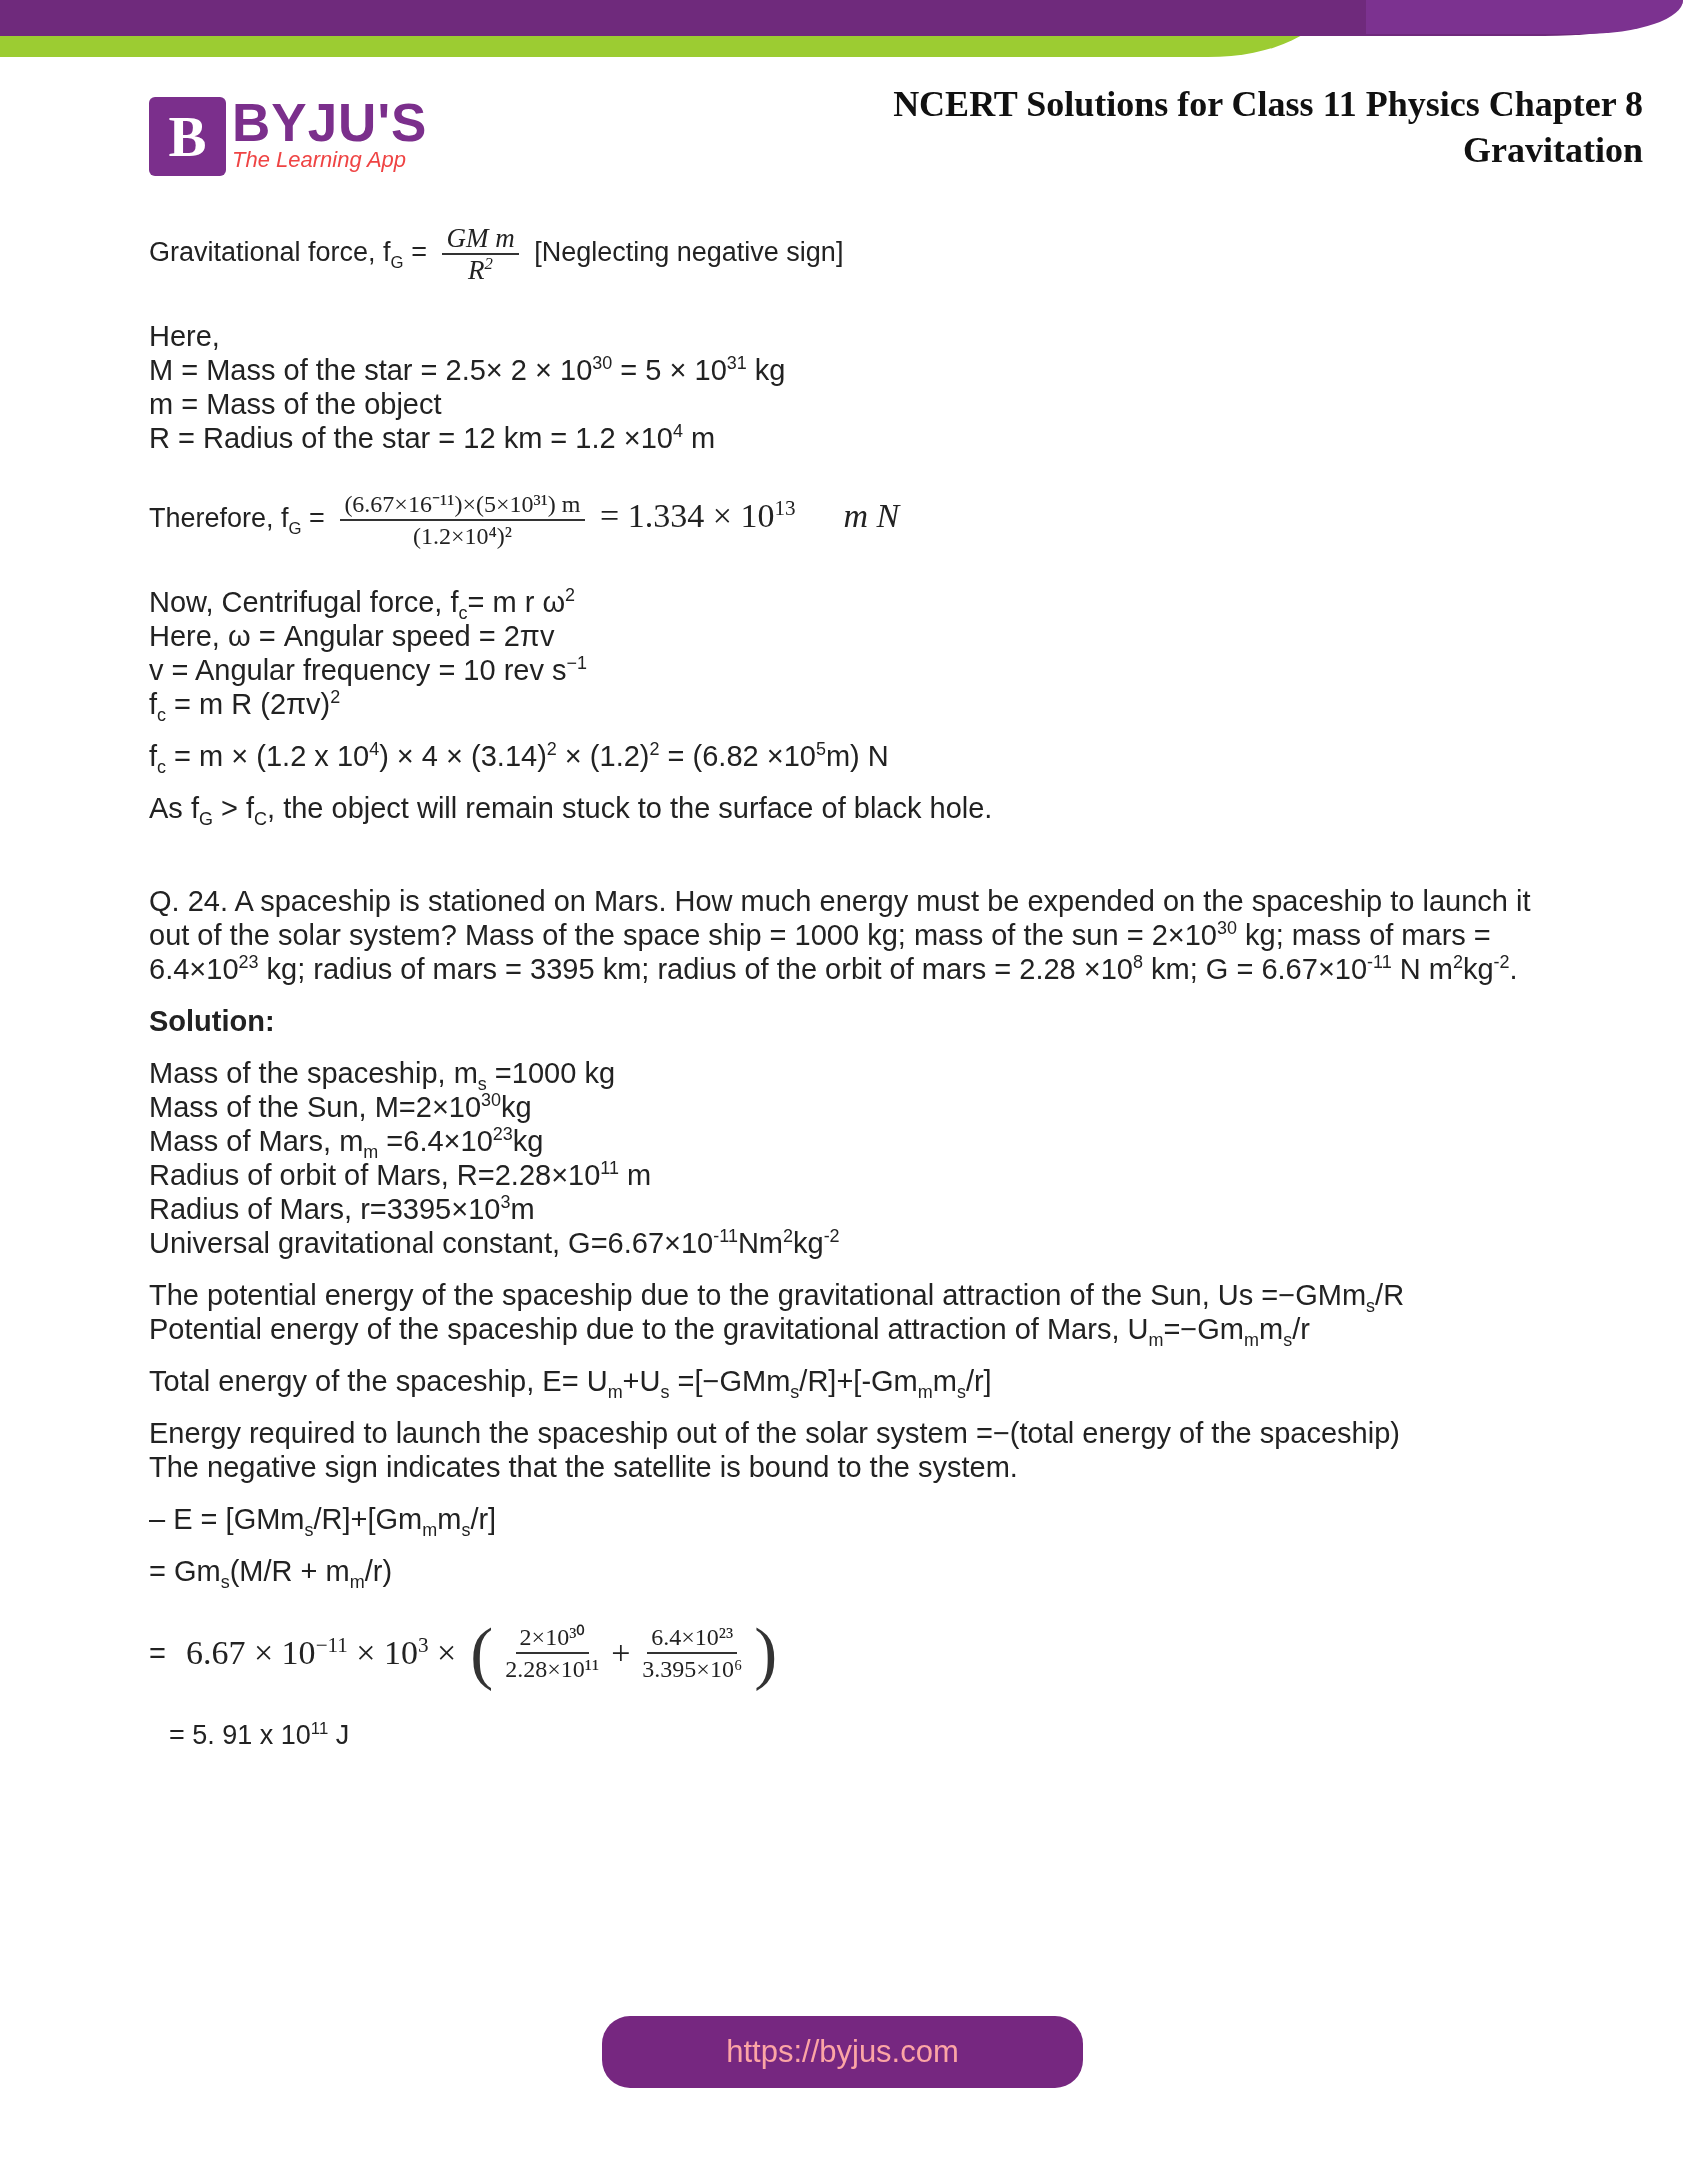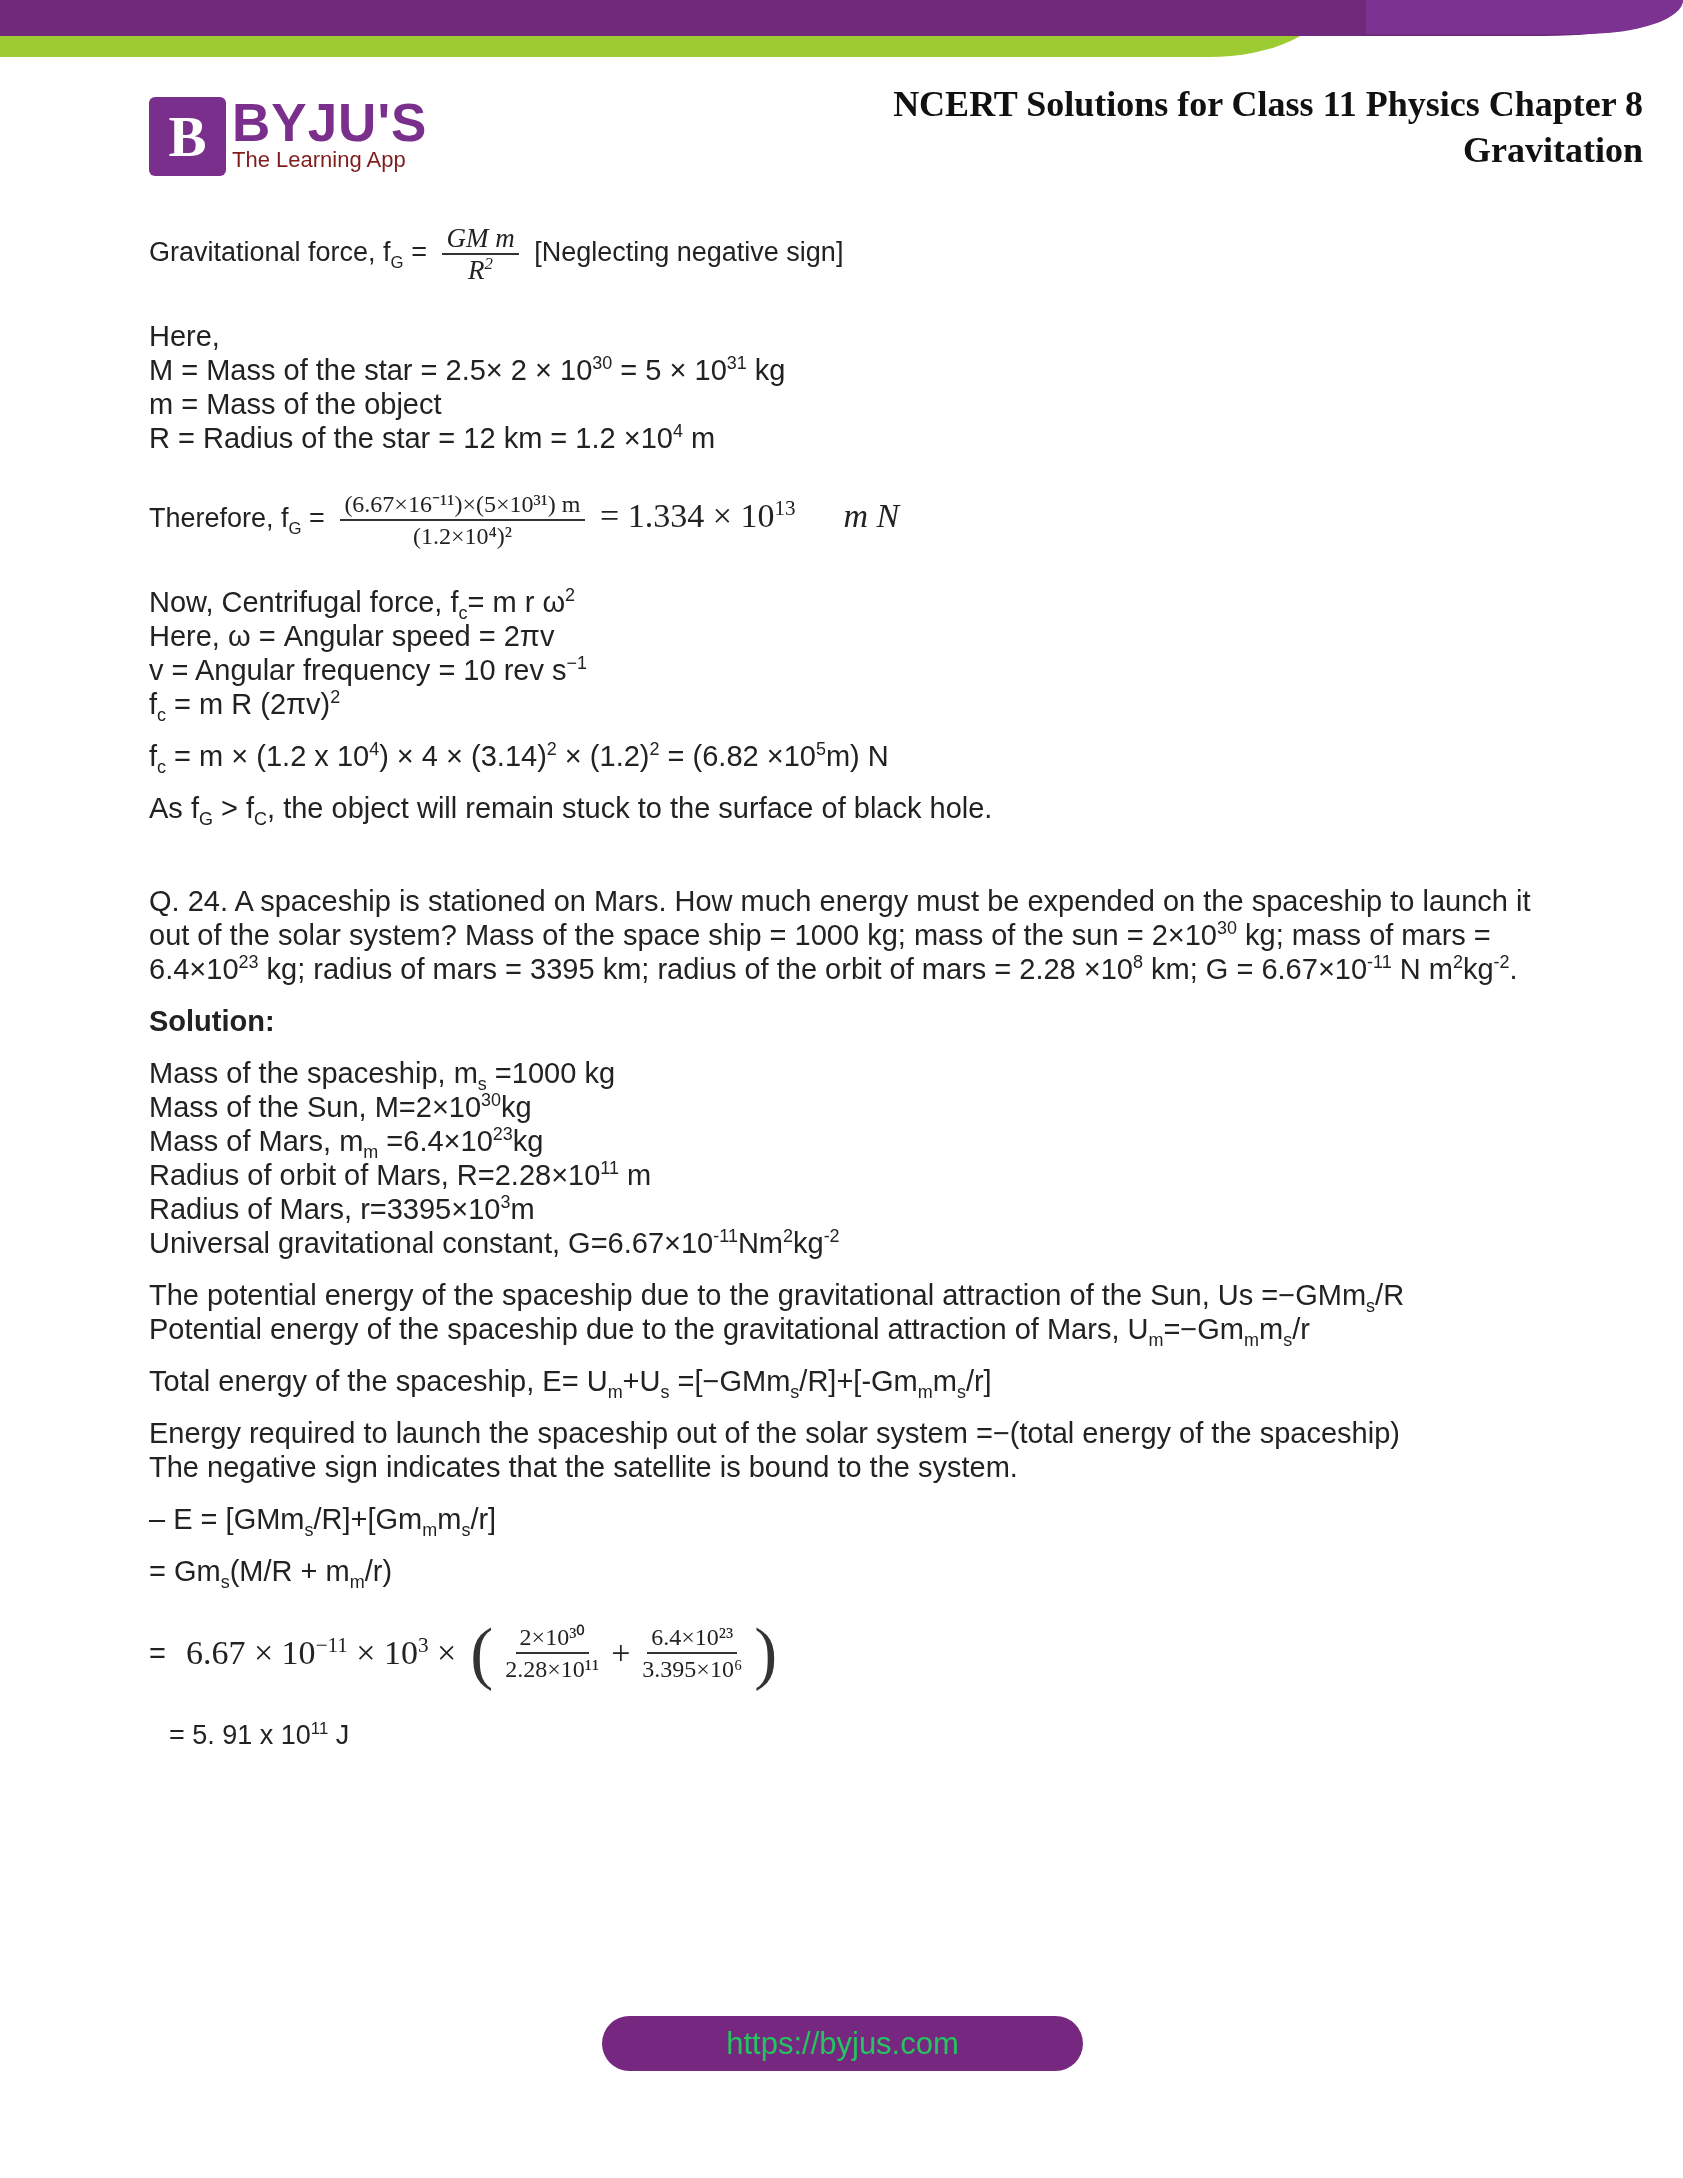--- a/index.html
+++ b/index.html
@@ -21,21 +21,21 @@
     background: #7c3290; border-bottom-right-radius: 99px 34px;
   }
   .logo { position: absolute; left: 149px; top: 97px; display: flex; align-items: flex-start; }
   .logo-box {
     width: 77px; height: 79px; background: #7b2f8c; border-radius: 6px;
     display: flex; align-items: center; justify-content: center;
     color: #ffffff; font-weight: bold; font-size: 57px; font-family: "Liberation Serif", serif;
   }
   .logo-text { margin-left: 6px; }
   .logo-name { color: #7b2f8c; font-weight: bold; font-size: 53px; line-height: 51px; letter-spacing: 1px; }
-  .logo-tag { color: #7f1d1d; font-size: 22px; line-height: 24px; }
+  .logo-tag { color: #ef4444; font-size: 22px; line-height: 24px; font-style: italic; }
   .doc-title {
     position: absolute; right: 40px; top: 81px; text-align: right;
     font-family: "Liberation Serif", serif; font-weight: bold; font-size: 36px; line-height: 46px; color: #111111;
   }
   .content { position: absolute; left: 149px; top: 223px; width: 1406px; font-size: 29px; line-height: 34px; }
   .line { white-space: nowrap; }
   .gap-s { height: 18px; }
   .gap-m { height: 34px; }
   .gap-l { height: 59px; }
   .math { font-family: "Liberation Serif", serif; font-style: italic; margin-left: 48px; }
@@ -44,23 +44,23 @@
   .frac .num { border-bottom: 2px solid #333; padding: 0 4px; line-height: 30px; }
   .frac .den { padding: 0 4px; line-height: 30px; }
   .small { font-size: 24px; }
   .big { font-size: 34px; }
   sup { font-size: 62%; vertical-align: super; line-height: 0; }
   sub { font-size: 62%; vertical-align: sub; line-height: 0; }
   .q { font-weight: normal; font-size: 29px; line-height: 34px; white-space: normal; width: 1396px; }
   .sol { font-weight: bold; }
   .paren { font-size: 69px; font-weight: 100; vertical-align: middle; font-family: "Liberation Serif", serif; color: #333; }
   .footer-pill {
-    position: absolute; left: 602px; top: 2016px; width: 481px; height: 55px;
+    position: absolute; left: 602px; top: 2016px; width: 481px; height: 72px;
     background: #762780; border-radius: 28px; display: flex; align-items: center; justify-content: center;
-    color: #22c55e; font-size: 31px;
+    color: #fca5a5; font-size: 31px;
   }
 </style>
 </head>
 <body>
 
 <div class="band-green"></div>
 <div class="band-purple"></div>
 <div class="band-purple2"></div>
 
 <div class="logo">

